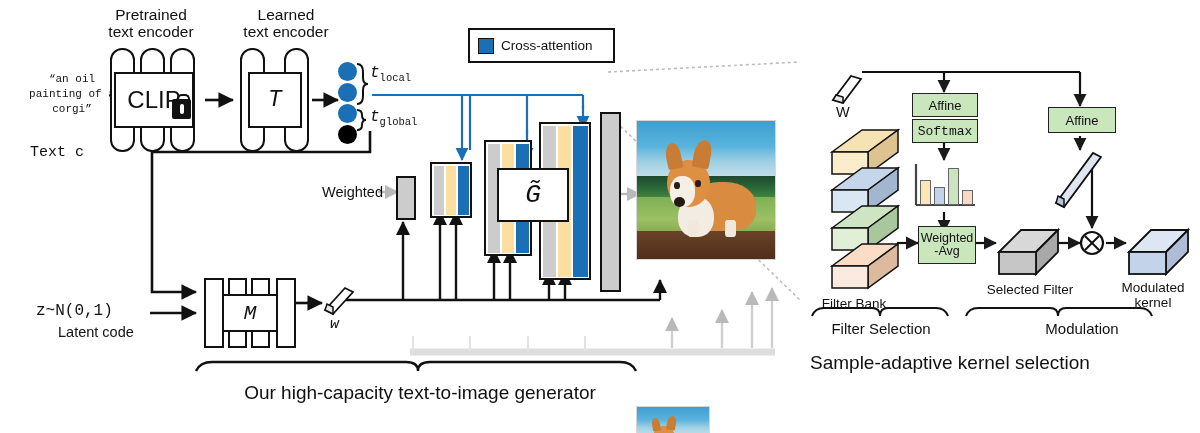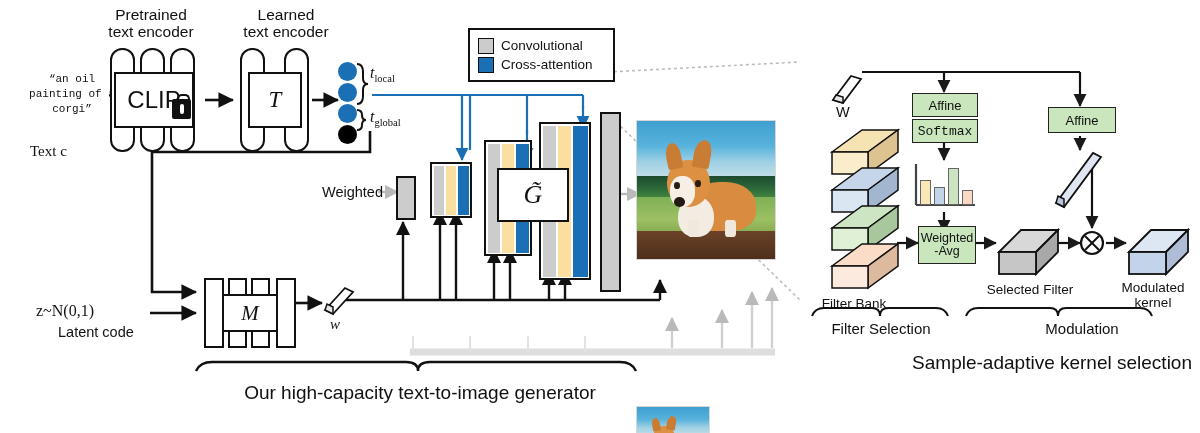--- a/index.html
+++ b/index.html
@@ -1,20 +1,20 @@
 <!DOCTYPE html>
 <html><head>
 <meta charset="utf-8">
 <style>
   html,body{margin:0;padding:0;background:#ffffff;}
   body{width:1200px;height:433px;position:relative;overflow:hidden;
        font-family:"Liberation Sans", sans-serif;color:#111;}
   .abs{position:absolute;}
   .mono{font-family:"Liberation Mono", monospace;}
-  .serif{font-family:Liberation Serif, serif;}
+  .serif{font-family:Liberation Mono, monospace;}
   .ctr{display:flex;align-items:center;justify-content:center;}
 
   
   .encbox{border:2.2px solid #111;background:#fff;border-radius:12px;}
   .labelbox{border:2px solid #111;background:#fff;}
   .greenbox{border:1.8px solid #222;background:#c9e6bd;}
 
   
   #legend{border:2.4px solid #111;background:#fff;padding:6px 9px 6px 8px;}
   .leg-row{display:flex;align-items:center;gap:7px;height:19px;}
@@ -254,24 +254,20 @@
 </div>
 <div class="abs serif" style="left:370px;top:64px;font-size:16px;font-style:italic;">
   <span>t</span><sub style="font-style:normal;font-size:10.5px;">local</sub>
 </div>
 <div class="abs serif" style="left:370px;top:108px;font-size:16px;font-style:italic;">
   <span>t</span><sub style="font-style:normal;font-size:10.5px;">global</sub>
 </div>
 
 <div class="abs" id="legend" style="left:468px;top:28px;width:126px;">
   <div class="leg-row">
-    <span class="leg-sw" style="background:#cccccc"></span>
-    <span class="leg-txt">Convolutional</span>
-  </div>
-  <div class="leg-row">
     <span class="leg-sw" style="background:#1a6fb5"></span>
     <span class="leg-txt">Cross-attention</span>
   </div>
 </div>
 
 <div class="abs serif" style="left:36px;top:302px;font-size:16px;">
   <span>z~N(0,1)</span>
 </div>
 <div class="abs" style="left:38px;top:324px;font-size:14.5px;margin-left:20px;">
   <span>Latent code</span>
@@ -393,15 +389,15 @@
   <div>kernel</div>
 </div>
 
 <div class="abs cap" style="left:812px;top:320px;width:138px;text-align:center;font-size:15px;">
   <span>Filter Selection</span>
 </div>
 <div class="abs cap" style="left:1012px;top:320px;width:140px;text-align:center;font-size:15px;">
   <span>Modulation</span>
 </div>
 
-<div class="abs bigcap" style="left:810px;top:352px;width:382px;text-align:right;">
+<div class="abs bigcap" style="left:810px;top:352px;width:382px;text-align:left;">
   <span>Sample-adaptive kernel selection</span>
 </div>
 
 </body></html>

